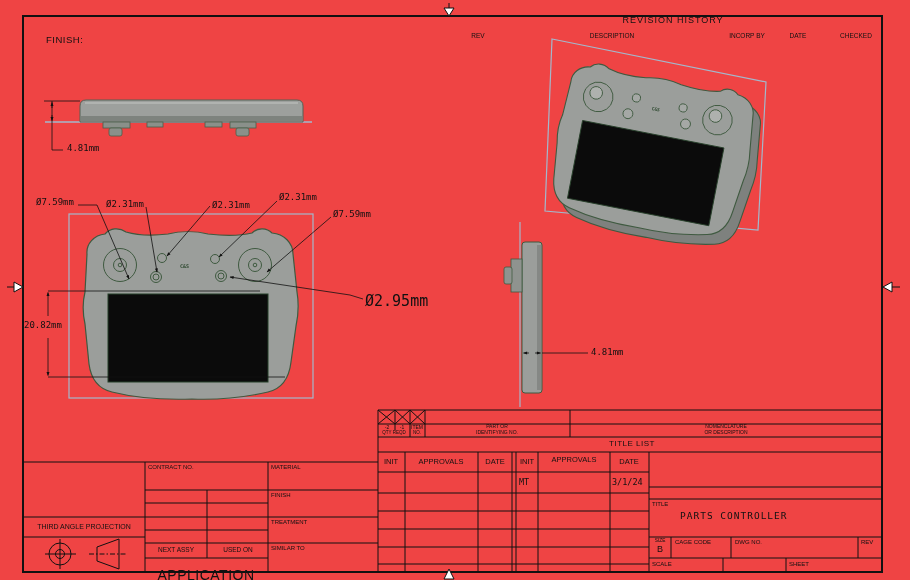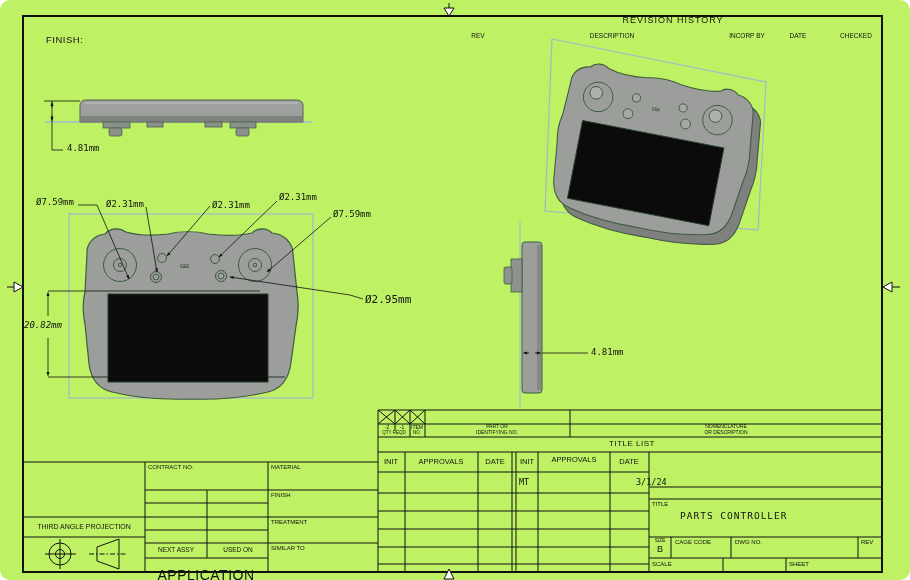--- a/index.html
+++ b/index.html
@@ -1,17 +1,17 @@
 <!DOCTYPE html>
 <html><head>
 <meta charset="utf-8">
 <style>
   html,body{margin:0;padding:0;background:#ffffff;}
-  #sheet{position:relative;width:910px;height:580px;background:#bef264;overflow:hidden;
-         font-family:"Liberation Sans",sans-serif;border-radius:10px;}
+  #sheet{position:relative;width:910px;height:580px;background:#ef4444;overflow:hidden;
+         font-family:"Liberation Sans",sans-serif;}
   .lbl{position:absolute;color:#111;white-space:nowrap;line-height:1;}
   .c{transform:translateX(-50%);}
   .mono{font-family:"DejaVu Sans Mono",monospace;}
   svg{position:absolute;left:0;top:0;}
 </style>
 </head>
 <body>
 
 <div id="sheet">
 
@@ -212,43 +212,43 @@
 <span class="lbl c" style="left:856px;top:33px;font-size:6.5px;">CHECKED</span>
 
 <span class="lbl" style="left:46px;top:35px;font-size:9.5px;letter-spacing:0.5px;">FINISH:</span>
 
 <span class="lbl mono" style="left:67px;top:144px;font-size:9px;">4.81mm</span>
 <span class="lbl mono" style="left:36px;top:198px;font-size:9px;">Ø7.59mm</span>
 <span class="lbl mono" style="left:106px;top:200px;font-size:9px;">Ø2.31mm</span>
 <span class="lbl mono" style="left:212px;top:201px;font-size:9px;">Ø2.31mm</span>
 <span class="lbl mono" style="left:279px;top:193px;font-size:9px;">Ø2.31mm</span>
 <span class="lbl mono" style="left:333px;top:210px;font-size:9px;">Ø7.59mm</span>
-<span class="lbl mono" style="left:365px;top:294px;font-size:11px;">Ø2.95mm</span>
-<span class="lbl mono" style="left:24px;top:321px;font-size:9px;font-style:italic;">20.82mm</span>
+<span class="lbl mono" style="left:365px;top:294px;font-size:15px;">Ø2.95mm</span>
+<span class="lbl mono" style="left:24px;top:321px;font-size:9px;">20.82mm</span>
 <span class="lbl mono" style="left:591px;top:348px;font-size:9px;">4.81mm</span>
 
 <span class="lbl c" style="left:387px;top:425px;font-size:5px;">-2</span>
 <span class="lbl c" style="left:402px;top:425px;font-size:5px;">-1</span>
 <span class="lbl c" style="left:417px;top:425px;font-size:5px;">ITEM</span>
 <span class="lbl c" style="left:394px;top:431px;font-size:4.5px;">QTY REQD</span>
 <span class="lbl c" style="left:417px;top:431px;font-size:4.5px;">NO.</span>
 <span class="lbl c" style="left:497px;top:424px;font-size:5px;">PART OR</span>
 <span class="lbl c" style="left:497px;top:430px;font-size:5px;">IDENTIFYING NO.</span>
 <span class="lbl c" style="left:726px;top:424px;font-size:5px;">NOMENCLATURE</span>
 <span class="lbl c" style="left:726px;top:430px;font-size:5px;">OR DESCRIPTION</span>
 <span class="lbl c" style="left:632px;top:440px;font-size:8px;letter-spacing:0.5px;">TITLE LIST</span>
 
 <span class="lbl c" style="left:391px;top:458px;font-size:7.5px;">INIT</span>
 <span class="lbl c" style="left:441px;top:458px;font-size:7.5px;">APPROVALS</span>
 <span class="lbl c" style="left:495px;top:458px;font-size:7.5px;">DATE</span>
 <span class="lbl c" style="left:527px;top:458px;font-size:7.5px;">INIT</span>
 <span class="lbl c" style="left:574px;top:456px;font-size:7.5px;">APPROVALS</span>
 <span class="lbl c" style="left:629px;top:458px;font-size:7.5px;">DATE</span>
 <span class="lbl mono" style="left:519px;top:478px;font-size:8.5px;">MT</span>
-<span class="lbl mono" style="left:612px;top:478px;font-size:8.5px;margin-left:24px;">3/1/24</span>
+<span class="lbl mono" style="left:612px;top:478px;font-size:8.5px;">3/1/24</span>
 
 <span class="lbl" style="left:652px;top:501px;font-size:6px;">TITLE</span>
 <span class="lbl mono" style="left:680px;top:511px;font-size:9.5px;letter-spacing:1px;">PARTS CONTROLLER</span>
 <span class="lbl c" style="left:660px;top:539px;font-size:4.8px;">SIZE</span>
 <span class="lbl c" style="left:660px;top:545px;font-size:9px;">B</span>
 <span class="lbl" style="left:675px;top:539px;font-size:6px;">CAGE CODE</span>
 <span class="lbl" style="left:735px;top:539px;font-size:6px;">DWG NO.</span>
 <span class="lbl" style="left:861px;top:539px;font-size:6px;">REV</span>
 <span class="lbl" style="left:652px;top:561px;font-size:6px;">SCALE</span>
 <span class="lbl" style="left:789px;top:561px;font-size:6px;">SHEET</span>

